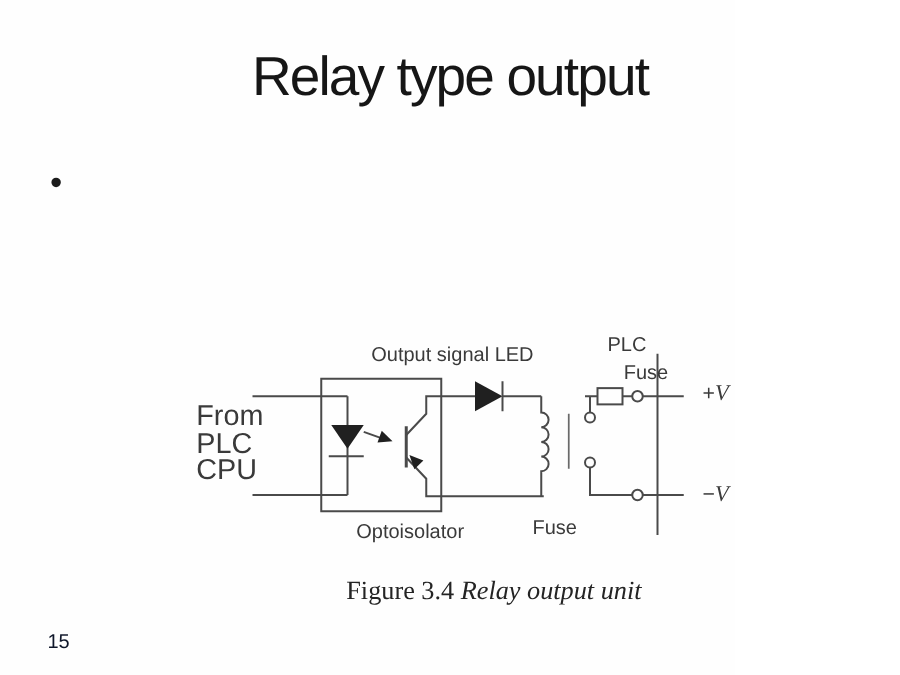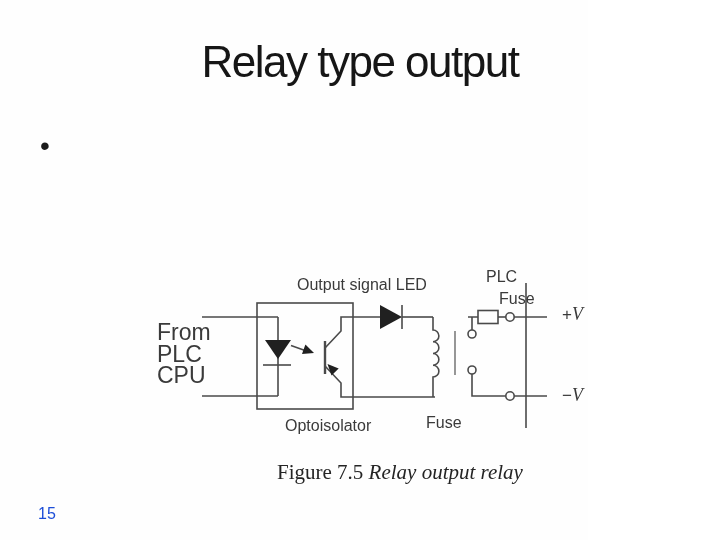--- a/index.html
+++ b/index.html
@@ -33,21 +33,21 @@
   .lbl-relay{left:426px;top:414px;}
   .lbl-plusv{left:562px;top:305px;font-size:17px;}
   .lbl-minusv{left:562px;top:386px;font-size:17px;}
   .v-italic{font-family:"Liberation Serif",serif;font-style:italic;font-size:18px;}
   .caption{
     position:absolute;left:277px;top:460px;font-family:"Liberation Serif",serif;
     font-size:21px;color:#242424;white-space:nowrap;
   }
   .caption .cap-title{font-style:italic;}
   .page-number{
-    position:absolute;left:38px;top:505px;font-size:16px;color:#1d4ed8;
+    position:absolute;left:38px;top:505px;font-size:16px;color:#0f172a;
   }
 </style>
 </head>
 <body>
 
 <div class="slide">
 
   <div class="title">Relay type output</div>
 
   <span class="bullet-marker">•</span>
@@ -107,17 +107,17 @@
       <div>PLC</div>
       <div>CPU</div>
     </div>
 
     <div class="fig-label lbl-plusv"><span>+</span><span class="v-italic">V</span></div>
     <div class="fig-label lbl-minusv"><span>−</span><span class="v-italic">V</span></div>
 
     <div class="fig-label lbl-opto">Optoisolator</div>
     <div class="fig-label lbl-relay">Fuse</div>
 
-    <div class="caption"><span class="cap-prefix">Figure 7.5</span> <span class="cap-title">Relay output relay</span></div>
+    <div class="caption"><span class="cap-prefix">Figure 3.4</span> <span class="cap-title">Relay output unit</span></div>
   </div>
 
   <div class="page-number">15</div>
 </div>
 
 </body></html>

